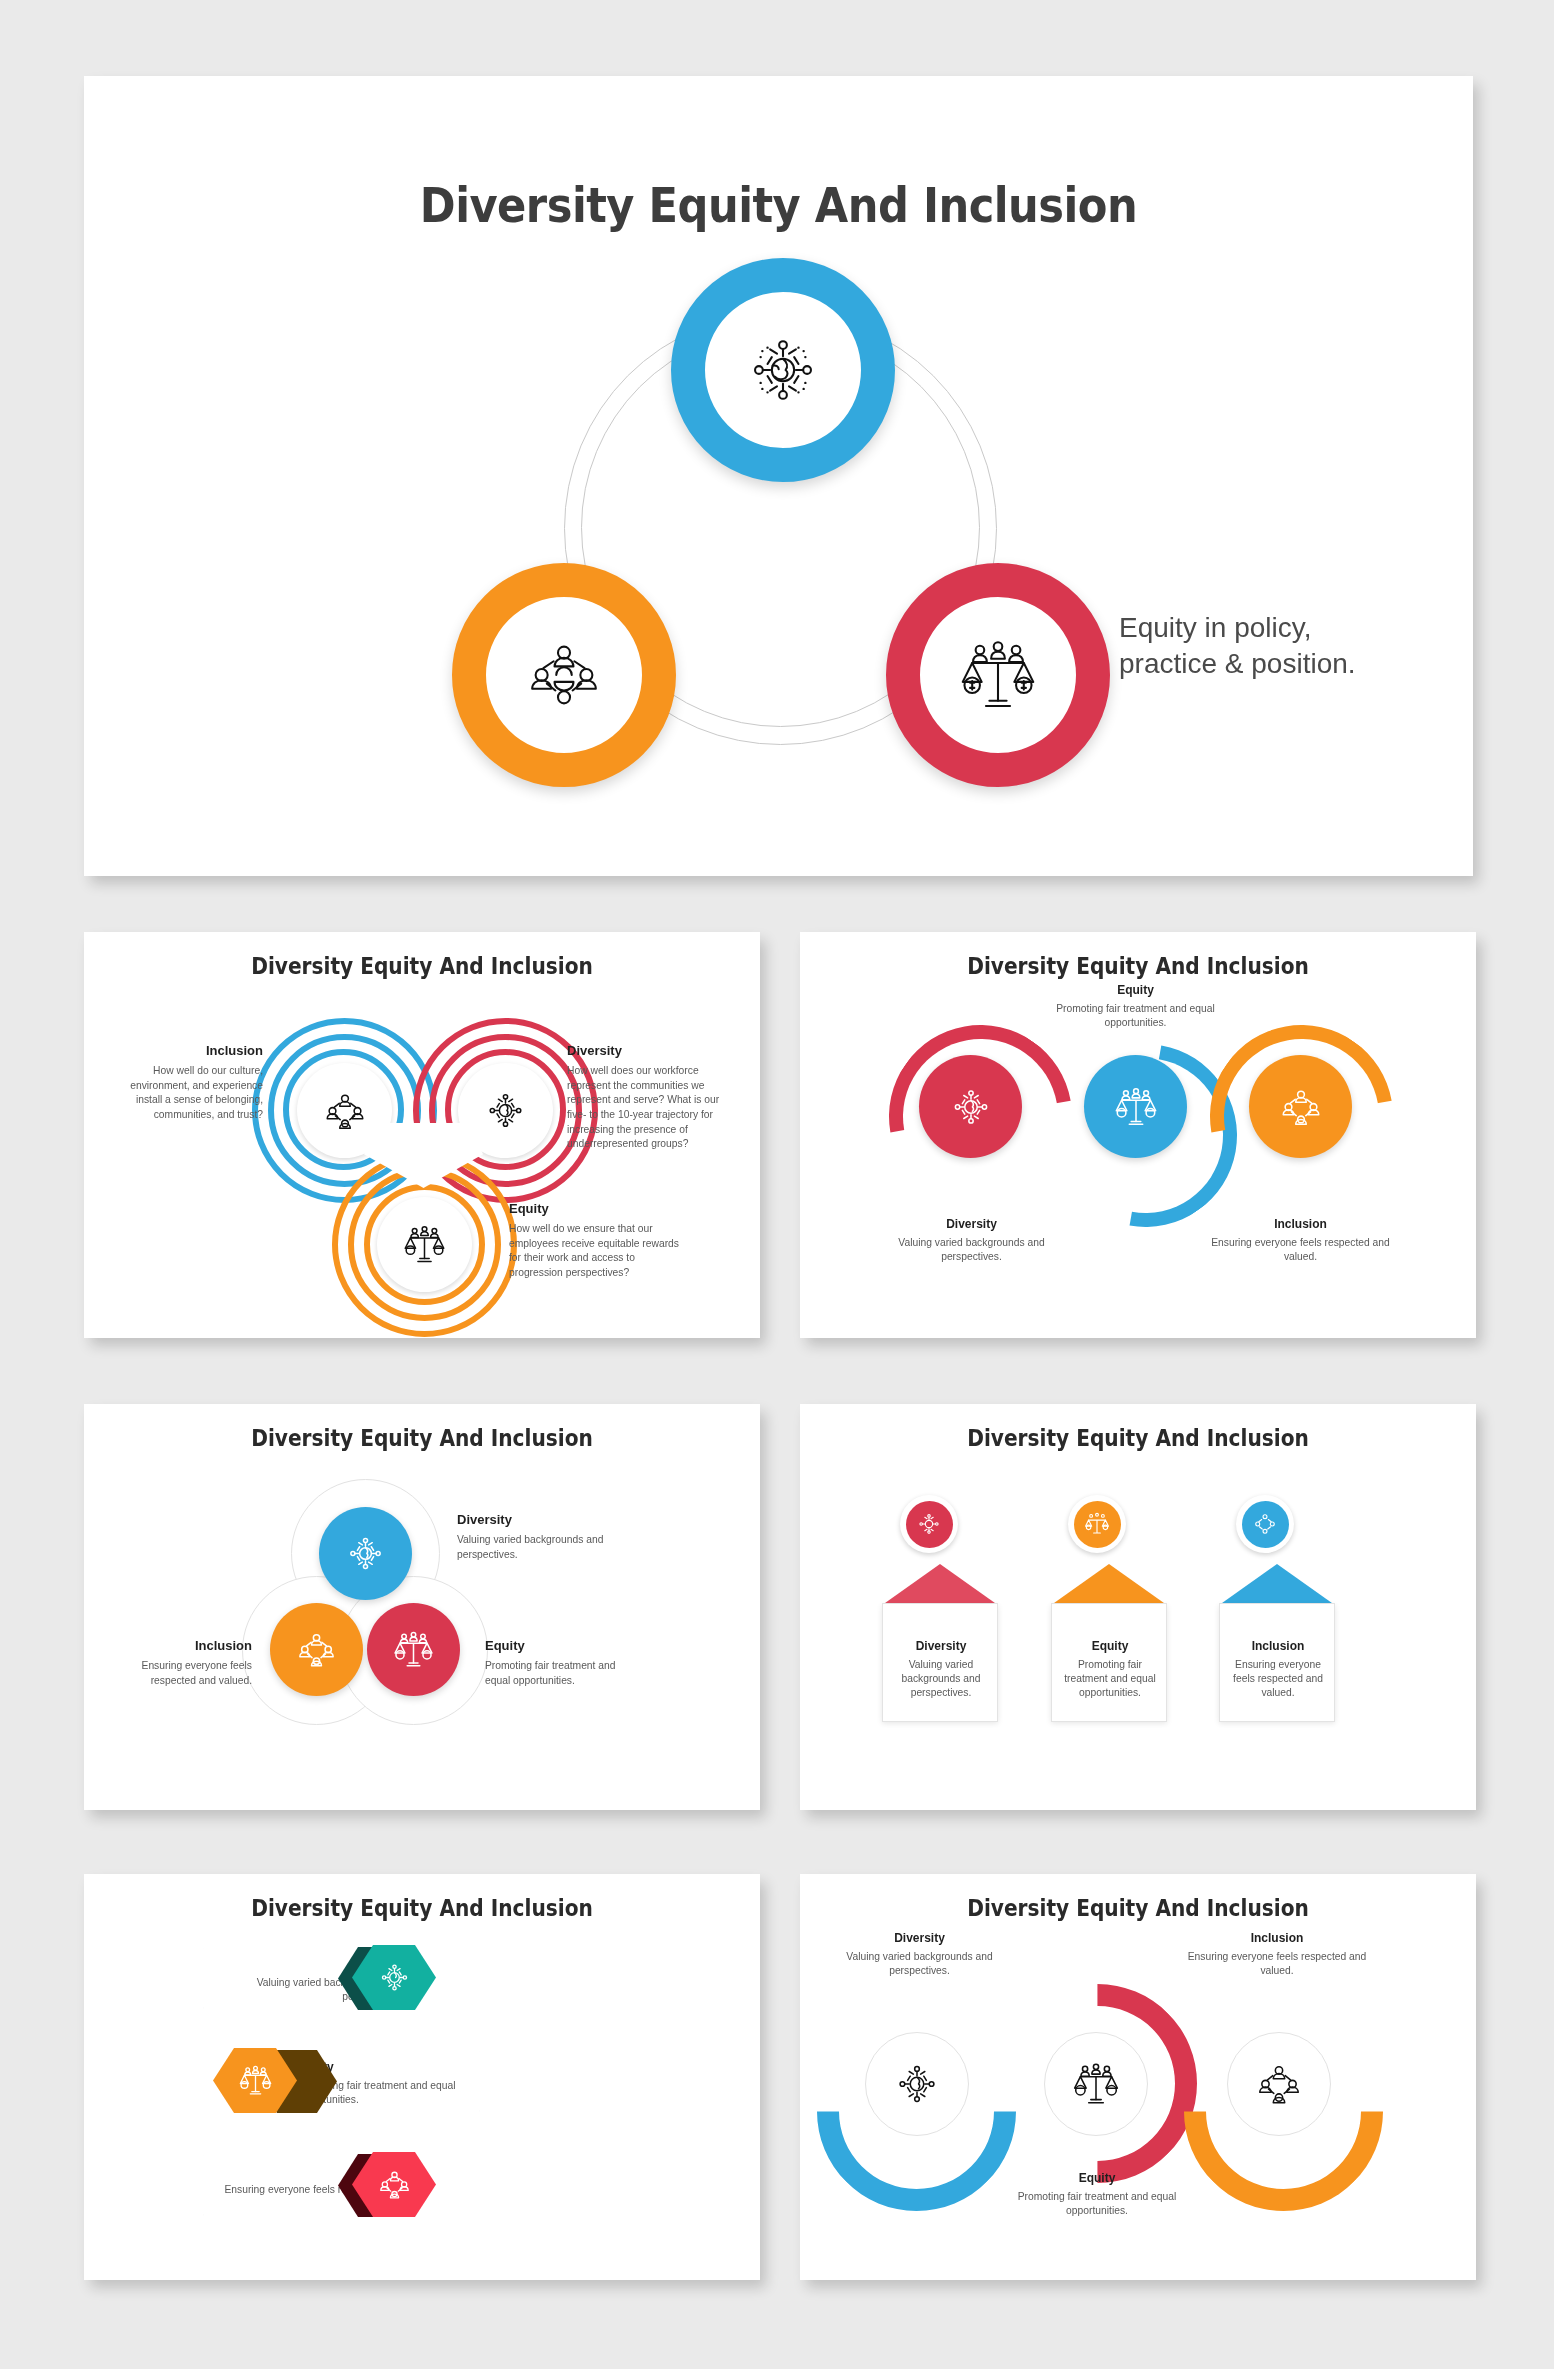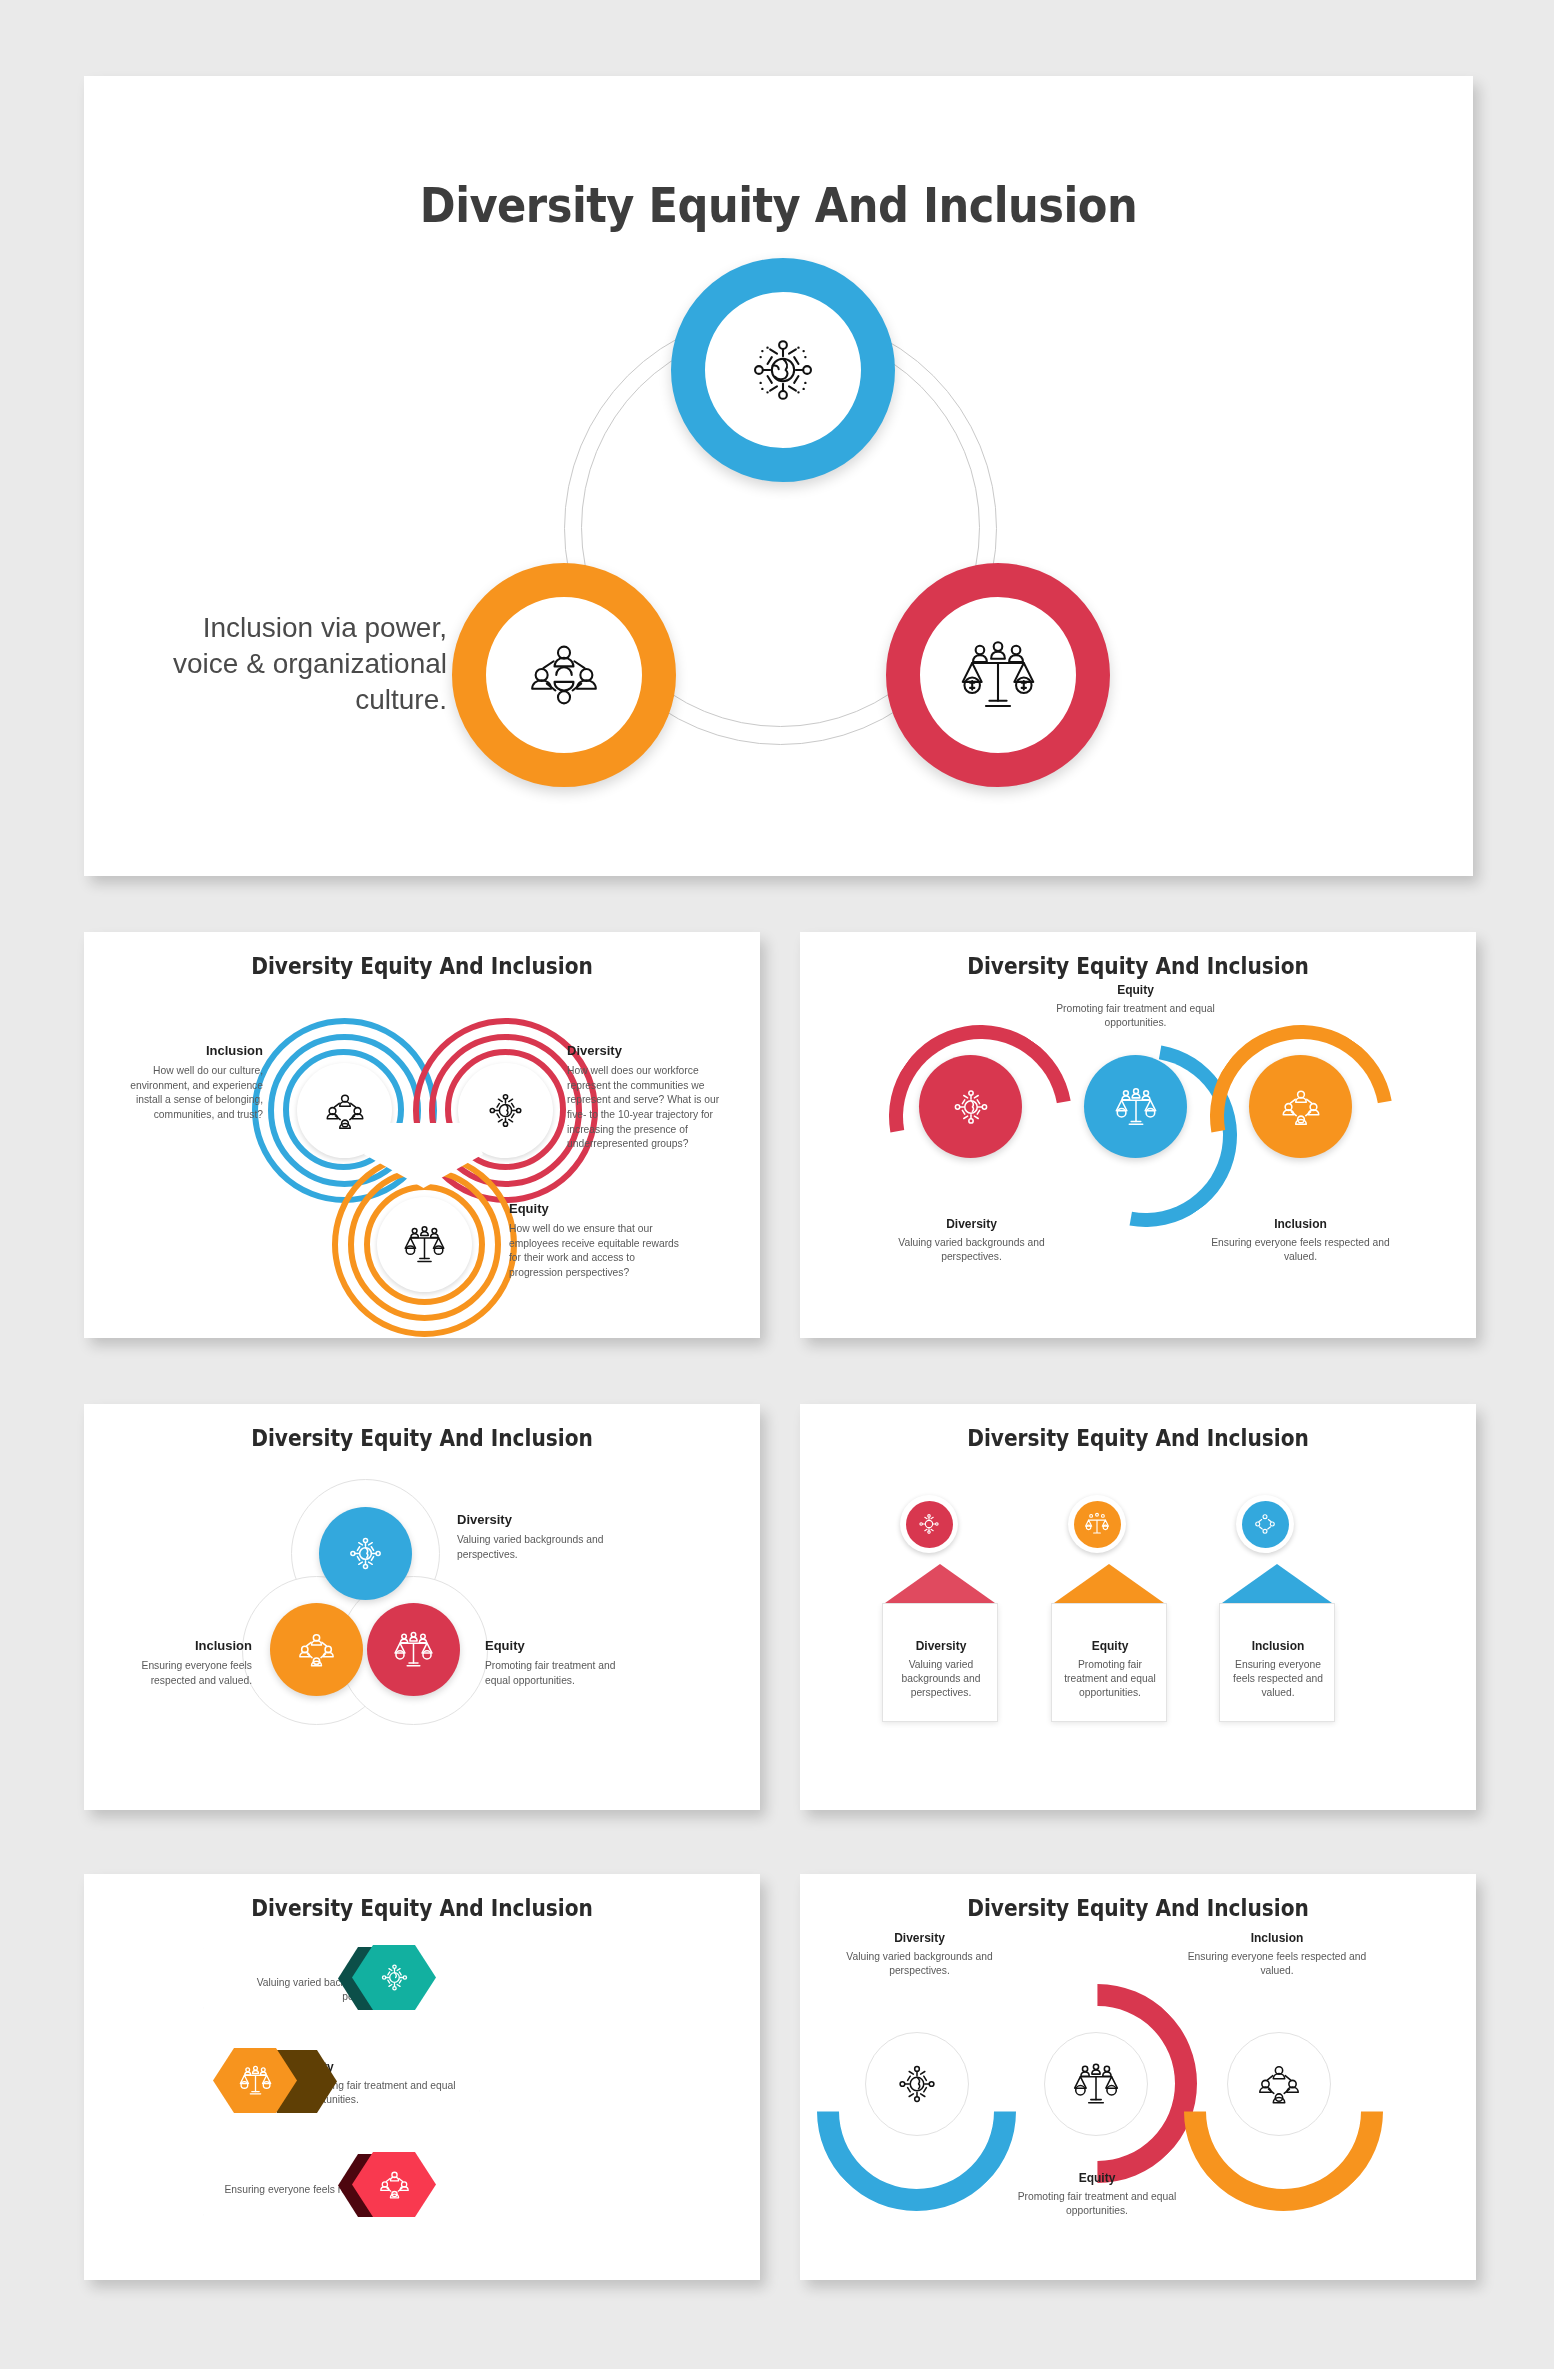--- a/index.html
+++ b/index.html
@@ -174,21 +174,20 @@
               <path d="M39 68c0-6 5-10 11-10s11 4 11 10z" transform="rotate(180 50 63)"></path>
             <circle cx="24" cy="50" r="7"></circle>
               <path d="M13 66c0-6 5-10 11-10s11 4 11 10z"></path>
             <circle cx="76" cy="50" r="7"></circle>
               <path d="M65 66c0-6 5-10 11-10s11 4 11 10z"></path>
             <path d="M38 34 26 42M62 34l12 8M30 60l10 8M70 60l-10 8"></path>
             <path d="M41 50c0-5 4-9 9-9s9 4 9 9"></path>
           </svg>
         </span>
       </div>
-      <div class="hero-label" style="left:65px; top:371px; width:298px; text-align:right;">Inclusion via power, voice &amp; organizational culture.</div>
 
       <div class="big-circle bc-red" style="left:802px; top:324px; width:224px; height:224px;">
         <span>
           <svg width="86" height="86" viewBox="0 0 100 100" fill="none" stroke="#111" stroke-width="2.4" stroke-linecap="round" stroke-linejoin="round">
             <circle cx="50" cy="17" r="5"></circle>
               <path d="M42 31c0-5 3-8 8-8s8 3 8 8z"></path>
             <circle cx="29" cy="21" r="5"></circle>
               <path d="M21 35c0-5 3-8 8-8s8 3 8 8z"></path>
             <circle cx="71" cy="21" r="5"></circle>
               <path d="M63 35c0-5 3-8 8-8s8 3 8 8z"></path>
@@ -197,20 +196,21 @@
             <path d="M20 36 9 58h22z"></path>
               <path d="M80 36 69 58h22z"></path>
             <circle cx="20" cy="62" r="9"></circle>
               <path d="M20 57v10M17.5 59h5M17.5 65h5"></path>
             <circle cx="80" cy="62" r="9"></circle>
               <path d="M80 57v10M77.5 59h5M77.5 65h5"></path>
             <path d="M40 80h20M36 86h28"></path>
           </svg>
         </span>
       </div>
+      <div class="hero-label" style="left:1035px; top:371px; width:280px; text-align:left;">Equity in policy, practice &amp; position.</div>
     </div>
   </div>
 
   <div class="slide thumb t1">
     <div class="thumb-title">Diversity Equity And Inclusion</div>
 
     <div class="conc" style="left:168px; top:86px; width:185px; height:185px; border:6.5px solid #33a8dd;"></div>
     <div class="conc" style="left:184px; top:102px; width:153px; height:153px; border:6.5px solid #33a8dd;"></div>
     <div class="conc" style="left:199px; top:117px; width:121px; height:121px; border:6.5px solid #33a8dd;"></div>
     <div class="conc" style="left:213px; top:131px; width:95px; height:95px; background:#fff; box-shadow:0 1.9px 5.6px rgba(0,0,0,.15); display:flex; align-items:center; justify-content:center;">

